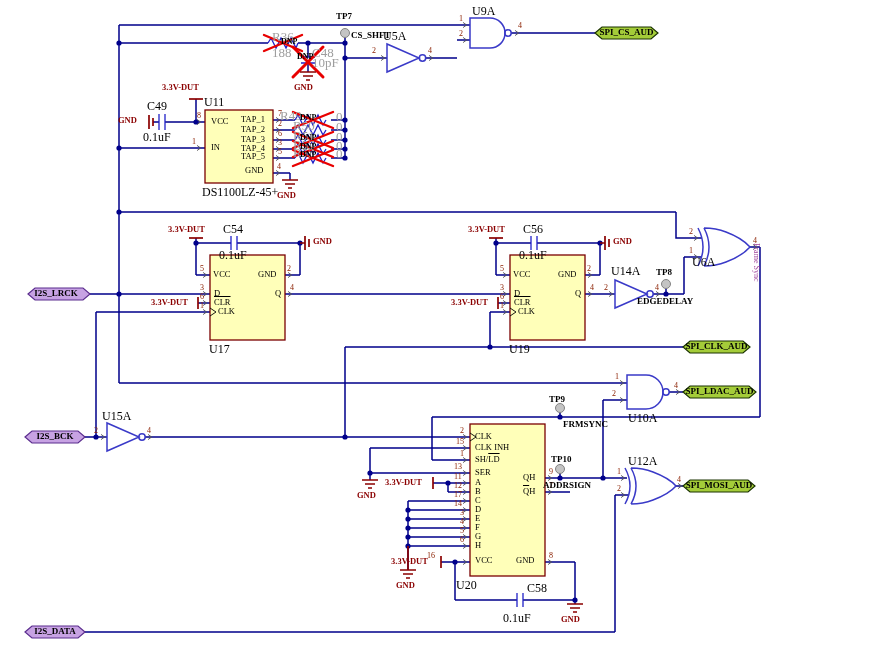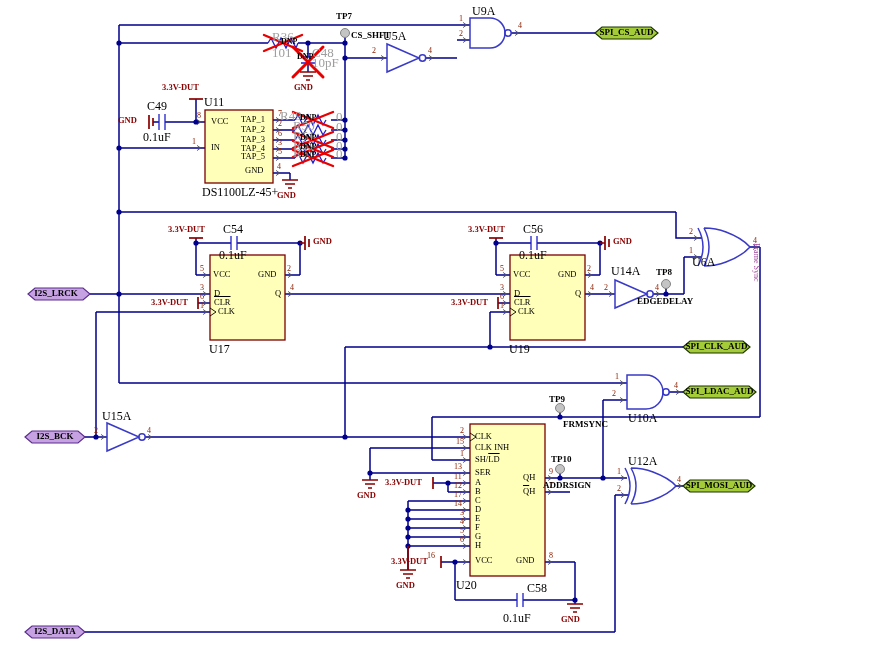--- a/index.html
+++ b/index.html
@@ -245,21 +245,21 @@
     <use href="#chv" x="548" y="478"></use>
         <use href="#chv" x="548" y="492"></use>
         <use href="#chv" x="548" y="562"></use>
   </g>
 </svg>
 
 <span class="s tp" style="left:336px;top:12px">TP7</span>
 <span class="s nt" style="left:351px;top:31px">CS_SHFT</span>
 <span class="s gy" style="left:272px;top:30px">R36</span>
 <span class="s dnp" style="left:281px;top:38px">DNP</span>
-<span class="s gy" style="left:272px;top:46px">101</span>
+<span class="s gy" style="left:272px;top:46px">188</span>
 <span class="s gy" style="left:312px;top:46px">C48</span>
 <span class="s dnp" style="left:297px;top:53px">DNP</span>
 <span class="s gy" style="left:312px;top:56px">10pF</span>
 <span class="s pw" style="left:294px;top:83px">GND</span>
 <span class="s rf" style="left:383px;top:30px">U5A</span>
 <span class="s pn" style="left:372px;top:47px">2</span>
 <span class="s pn" style="left:428px;top:47px">4</span>
 <span class="s rf" style="left:472px;top:5px">U9A</span>
 <span class="s pn" style="left:459px;top:15px">1</span>
 <span class="s pn" style="left:459px;top:30px">2</span>

